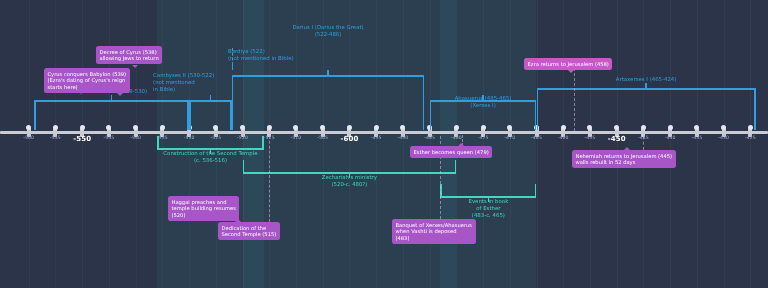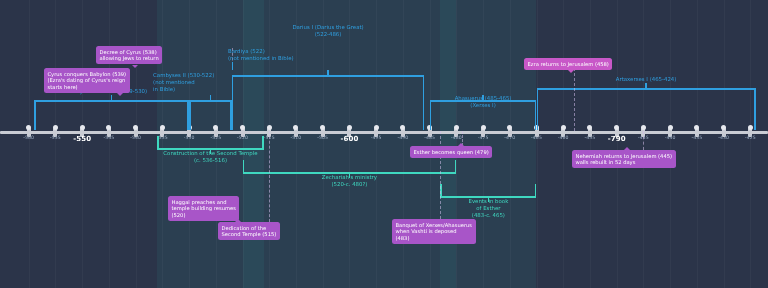--- a/index.html
+++ b/index.html
@@ -153,21 +153,21 @@
       <div class="tick-dot" style="left: 534px; top: 125px;"></div>
       <div class="tlabel" style="left: 536.5px; top: 135px;">-465</div>
       <div class="tick" style="left: 561.225px; top: 128px; background: rgb(201, 204, 212);"></div>
       <div class="tick-dot" style="left: 560.725px; top: 125px;"></div>
       <div class="tlabel" style="left: 563.225px; top: 135px;">-460</div>
       <div class="tick" style="left: 587.95px; top: 128px; background: rgb(201, 204, 212);"></div>
       <div class="tick-dot" style="left: 587.45px; top: 125px;"></div>
       <div class="tlabel" style="left: 589.95px; top: 135px;">-455</div>
       <div class="tick" style="left: 614.675px; top: 128px; background: rgb(201, 204, 212);"></div>
       <div class="tick-dot" style="left: 614.175px; top: 125px;"></div>
-      <div class="tlabel major" style="left: 616.675px; top: 135px;">-790</div>
+      <div class="tlabel major" style="left: 616.675px; top: 135px;">-450</div>
       <div class="tick" style="left: 641.4px; top: 128px; background: rgb(201, 204, 212);"></div>
       <div class="tick-dot" style="left: 640.9px; top: 125px;"></div>
       <div class="tlabel" style="left: 643.4px; top: 135px;">-445</div>
       <div class="tick" style="left: 668.125px; top: 128px; background: rgb(201, 204, 212);"></div>
       <div class="tick-dot" style="left: 667.625px; top: 125px;"></div>
       <div class="tlabel" style="left: 670.125px; top: 135px;">-440</div>
       <div class="tick" style="left: 694.85px; top: 128px; background: rgb(201, 204, 212);"></div>
       <div class="tick-dot" style="left: 694.35px; top: 125px;"></div>
       <div class="tlabel" style="left: 696.85px; top: 135px;">-435</div>
       <div class="tick" style="left: 721.575px; top: 128px; background: rgb(201, 204, 212);"></div>

